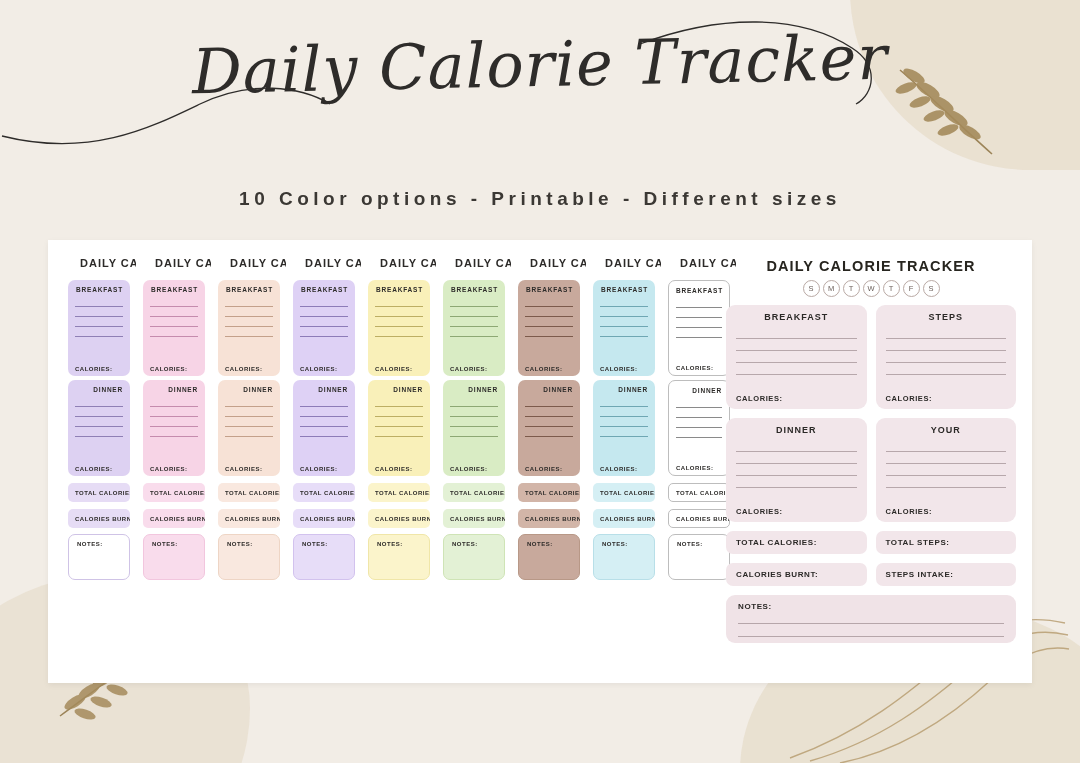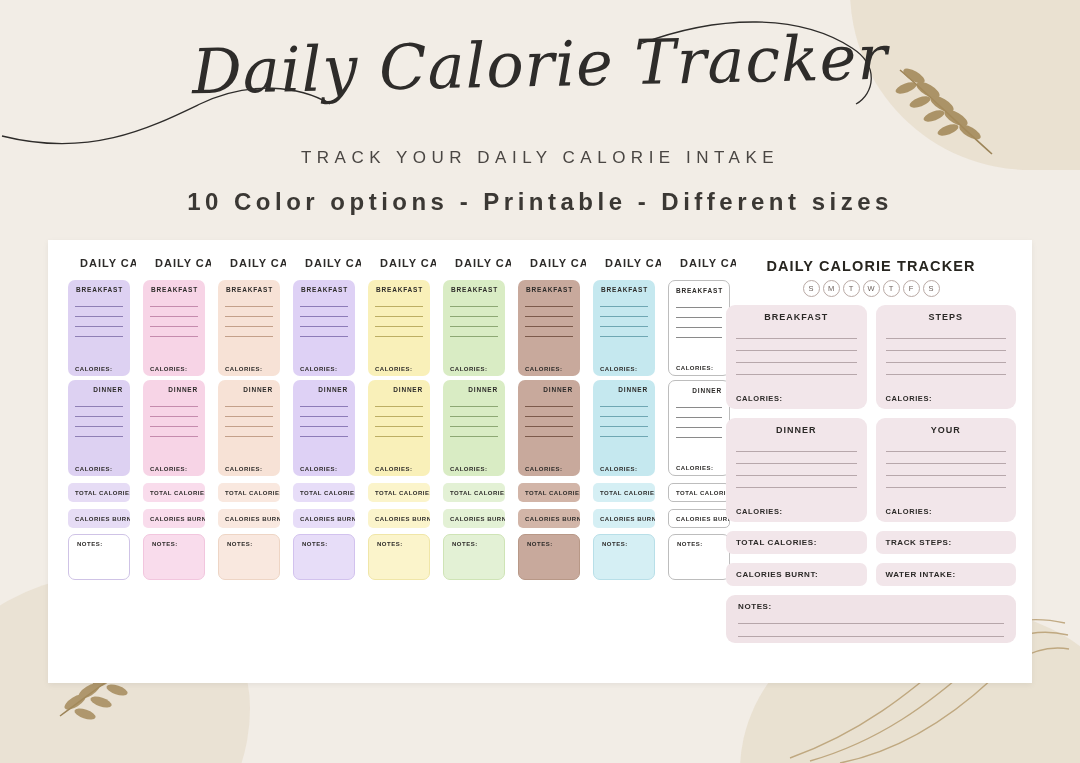--- a/index.html
+++ b/index.html
@@ -87,21 +87,21 @@
     text-align: center;
     font-size: 17px;
     letter-spacing: 5.5px;
     color: #4a4643;
   }
   .tagline {
     position: absolute;
     top: 188px;
     width: 1080px;
     text-align: center;
-    font-size: 24px;
+    font-size: 19px;
     font-weight: bold;
     letter-spacing: 4.5px;
     color: #3b3834;
   }
 
   
   .sheet {
     position: absolute;
     left: 48px;
     top: 240px;
@@ -353,21 +353,20 @@
 </svg>
 
 <div class="header">
   <svg class="flourish" viewBox="0 0 1080 160">
     <g fill="none" stroke="#2e2c2a" stroke-width="1.3">
       <path d="M2,128 C90,150 150,120 200,96 C250,72 300,78 330,96"></path>
       <path d="M640,36 C720,6 800,6 852,40 C880,58 874,86 856,96"></path>
     </g>
   </svg>
   <div class="script-title">Daily Calorie Tracker</div>
-  <div class="subtitle">TRACK YOUR DAILY CALORIE INTAKE</div>
   <div class="tagline">10 Color options - Printable - Different sizes</div>
 </div>
 
 <div class="sheet">
 
   <div class="cards-row" id="mini-row">
       <div class="mini">
         <div class="mini-title">DAILY CALORIE TRACKER</div>
         <div class="mini-block" style="background: rgb(221, 209, 242);">
           <div class="bl">BREAKFAST</div>
@@ -653,23 +652,23 @@
             <i></i>
             <i></i>
             <i></i>
           </div>
         <div class="cal">CALORIES:</div>
       </div>
     </div>
 
     <div class="big-bars">
       <div class="big-bar">TOTAL CALORIES:</div>
-      <div class="big-bar">TRACK STEPS:</div>
+      <div class="big-bar">TOTAL STEPS:</div>
       <div class="big-bar">CALORIES BURNT:</div>
-      <div class="big-bar">WATER INTAKE:</div>
+      <div class="big-bar">STEPS INTAKE:</div>
     </div>
 
     <div class="big-notes">
       <div>NOTES:</div>
       <i></i>
         <i></i>
     </div>
   </div>
 </div>
 

